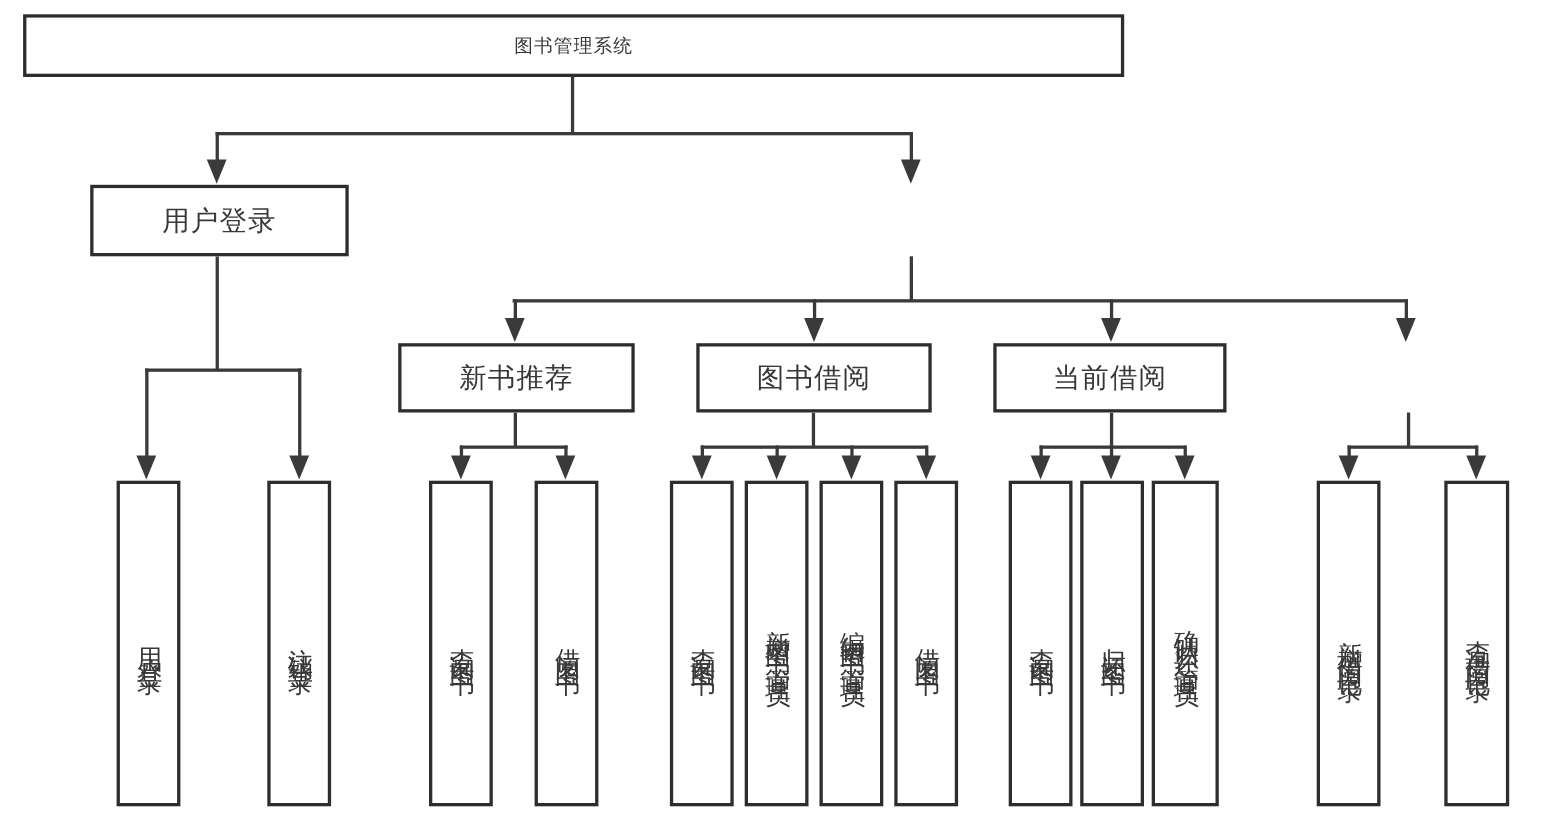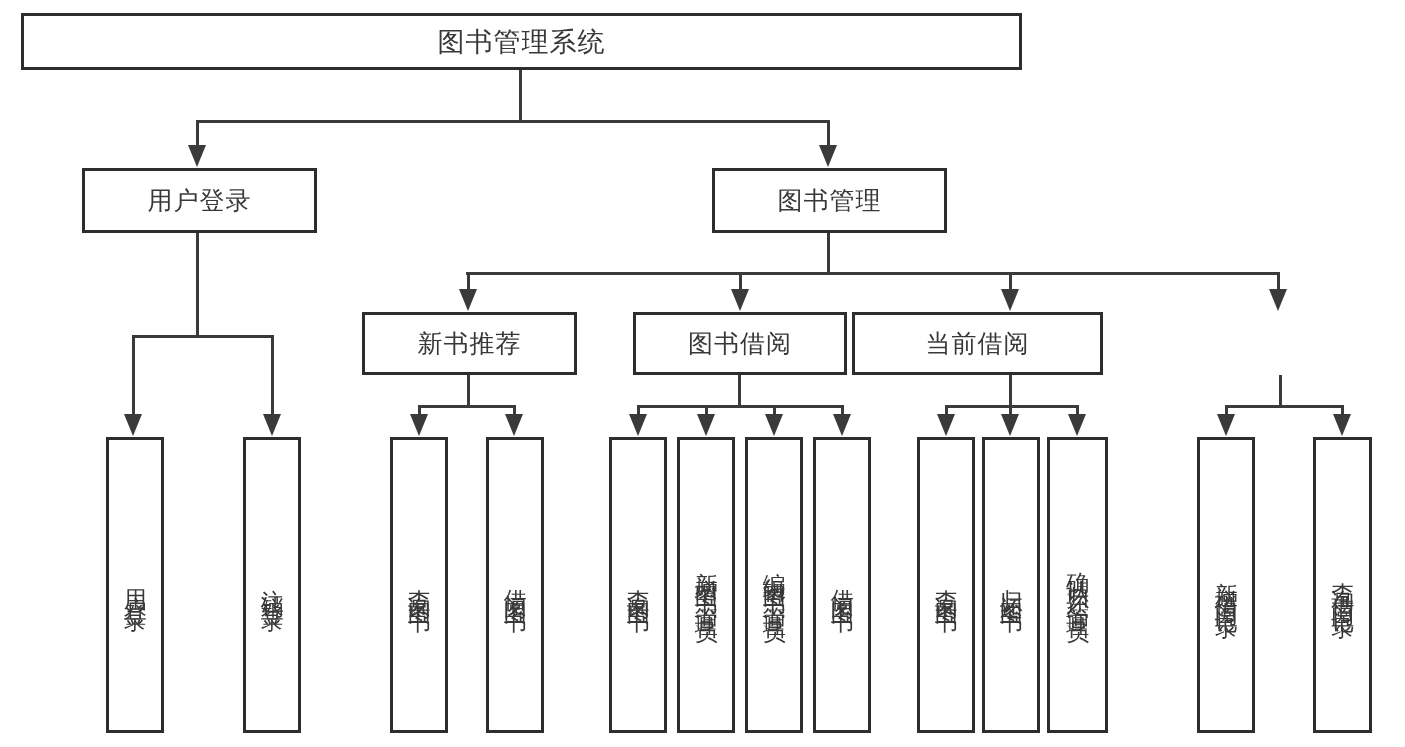--- a/index.html
+++ b/index.html
@@ -22,21 +22,21 @@
     box-sizing:border-box;
     border:3px solid var(--border);
     background:var(--bg);
     display:flex;
     align-items:center;
     justify-content:center;
     color:var(--text);
     z-index:2;
   }
   .hbox{font-size:25px;letter-spacing:1px;}
-  .hbox.root{font-size:27px;}
+  .hbox.root{font-size:17px;}
   .vbox span{
     writing-mode:vertical-rl;
     text-orientation:mixed;
     font-size:23px;
     letter-spacing:7px;
     line-height:1.1;
     white-space:nowrap;
   }
   .hline,.vline{position:absolute;background:var(--line);z-index:1;}
   .hline{height:3px;}
@@ -127,31 +127,28 @@
   <div class="arrow" style="left:1217px;top:414px"></div>
   <div class="arrow" style="left:1333px;top:414px"></div>
 
   <div class="box hbox root" style="left:21px;top:13px;width:1001px;height:57px">
     <span>图书管理系统</span>
   </div>
 
   <div class="box hbox" style="left:82px;top:168px;width:235px;height:65px">
     <span>用户登录</span>
   </div>
-  <div class="box hbox" style="left:712px;top:168px;width:235px;height:65px">
-    <span>图书管理</span>
-  </div>
 
   <div class="box hbox" style="left:633px;top:312px;width:214px;height:63px">
     <span>图书借阅</span>
   </div>
   <div class="box hbox" style="left:362px;top:312px;width:215px;height:63px">
     <span>新书推荐</span>
   </div>
-  <div class="box hbox" style="left:852px;top:312px;width:251px;height:63px">
+  <div class="box hbox" style="left:903px;top:312px;width:212px;height:63px">
     <span>当前借阅</span>
   </div>
 
   <div class="box vbox" style="left:106px;top:437px;width:58px;height:296px">
     <span>用户登录</span>
   </div>
   <div class="box vbox" style="left:243px;top:437px;width:58px;height:296px">
     <span>注销登录</span>
   </div>
 

